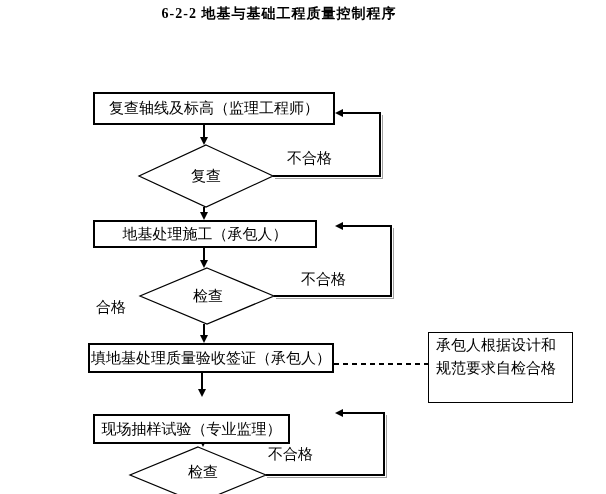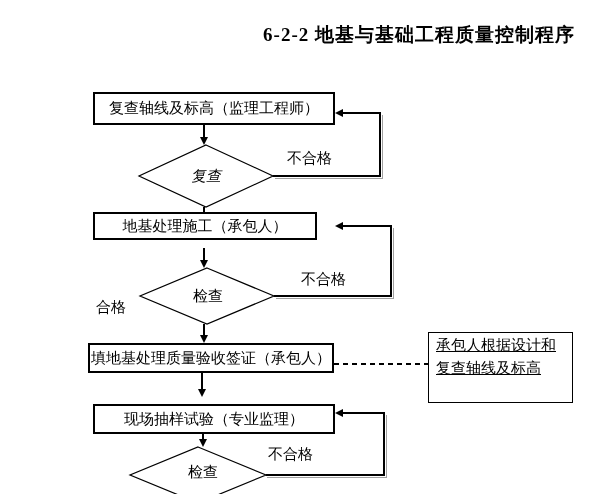--- a/index.html
+++ b/index.html
@@ -4,49 +4,49 @@
 <style>
   html,body{margin:0;padding:0;background:#fff;}
   .stage{
     position:relative;width:606px;height:494px;background:#ffffff;
     overflow:hidden;
     font-family:"Liberation Serif","DejaVu Serif",serif;
     color:#000;
   }
   .page-title{
     position:absolute;left:0;top:5px;width:558px;
-    text-align:right;font-size:19px;font-weight:bold;
-    letter-spacing:1px;margin:17px;
+    text-align:center;font-size:14px;font-weight:bold;
+    letter-spacing:1px;margin:0;
   }
   svg.wires{position:absolute;left:0;top:0;}
   .node{
     position:absolute;box-sizing:border-box;
     border:2px solid #000;background:#fff;
     display:flex;align-items:center;justify-content:center;
     font-size:15px;line-height:1;white-space:nowrap;
   }
   .b1{left:93px;top:92px;width:242px;height:33px;}
-  .b2{left:93px;top:212px;width:224px;height:28px;}
+  .b2{left:93px;top:220px;width:224px;height:28px;}
   .b3{left:88px;top:343px;width:246px;height:30px;}
-  .b4{left:93px;top:404px;width:242px;height:30px;}
+  .b4{left:93px;top:414px;width:197px;height:30px;}
   .diamond-label{
     position:absolute;transform:translate(-50%,-50%);
     font-size:15px;line-height:1;white-space:nowrap;
   }
   .edge-label{
     position:absolute;font-size:15px;line-height:1;white-space:nowrap;margin-top:8px;
   }
   .lbl-fail1{left:287px;top:143px;}
   .lbl-fail2{left:301px;top:264px;}
   .lbl-pass {left:96px;top:292px;}
   .lbl-fail3{left:268px;top:439px;}
   .side-note{
     position:absolute;left:428px;top:332px;width:145px;height:71px;
     box-sizing:border-box;border:1px solid #000;background:#fff;
-    font-size:15px;line-height:23px;padding:1px 4px 0 7px;text-decoration:underline;
+    font-size:15px;line-height:23px;padding:1px 4px 0 7px;
   }
 </style>
 </head>
 <body>
 
 <div class="stage">
 
   <h1 class="page-title">6-2-2 地基与基础工程质量控制程序</h1>
 
   <svg class="wires" width="606" height="494" viewBox="0 0 606 494">
@@ -89,27 +89,27 @@
       <polygon points="199,439 207,439 203,447"></polygon>
       <polygon points="343,409 343,417 335,413"></polygon>
     </g>
   </svg>
 
   <div class="node b1">复查轴线及标高（监理工程师）</div>
   <div class="node b2">地基处理施工（承包人）</div>
   <div class="node b3">填地基处理质量验收签证（承包人）</div>
   <div class="node b4">现场抽样试验（专业监理）</div>
 
-  <div class="diamond-label" style="left:206px;top:176px;font-style:italic;">复查</div>
+  <div class="diamond-label" style="left:206px;top:176px;">复查</div>
   <div class="diamond-label" style="left:208px;top:296px;">检查</div>
   <div class="diamond-label" style="left:203px;top:472px;">检查</div>
 
   <div class="edge-label lbl-fail1">不合格</div>
   <div class="edge-label lbl-fail2">不合格</div>
   <div class="edge-label lbl-pass">合格</div>
   <div class="edge-label lbl-fail3">不合格</div>
 
   <div class="side-note">
     <div>承包人根据设计和</div>
-    <div>复查轴线及标高</div>
+    <div>规范要求自检合格</div>
   </div>
 
 </div>
 
 </body></html>

